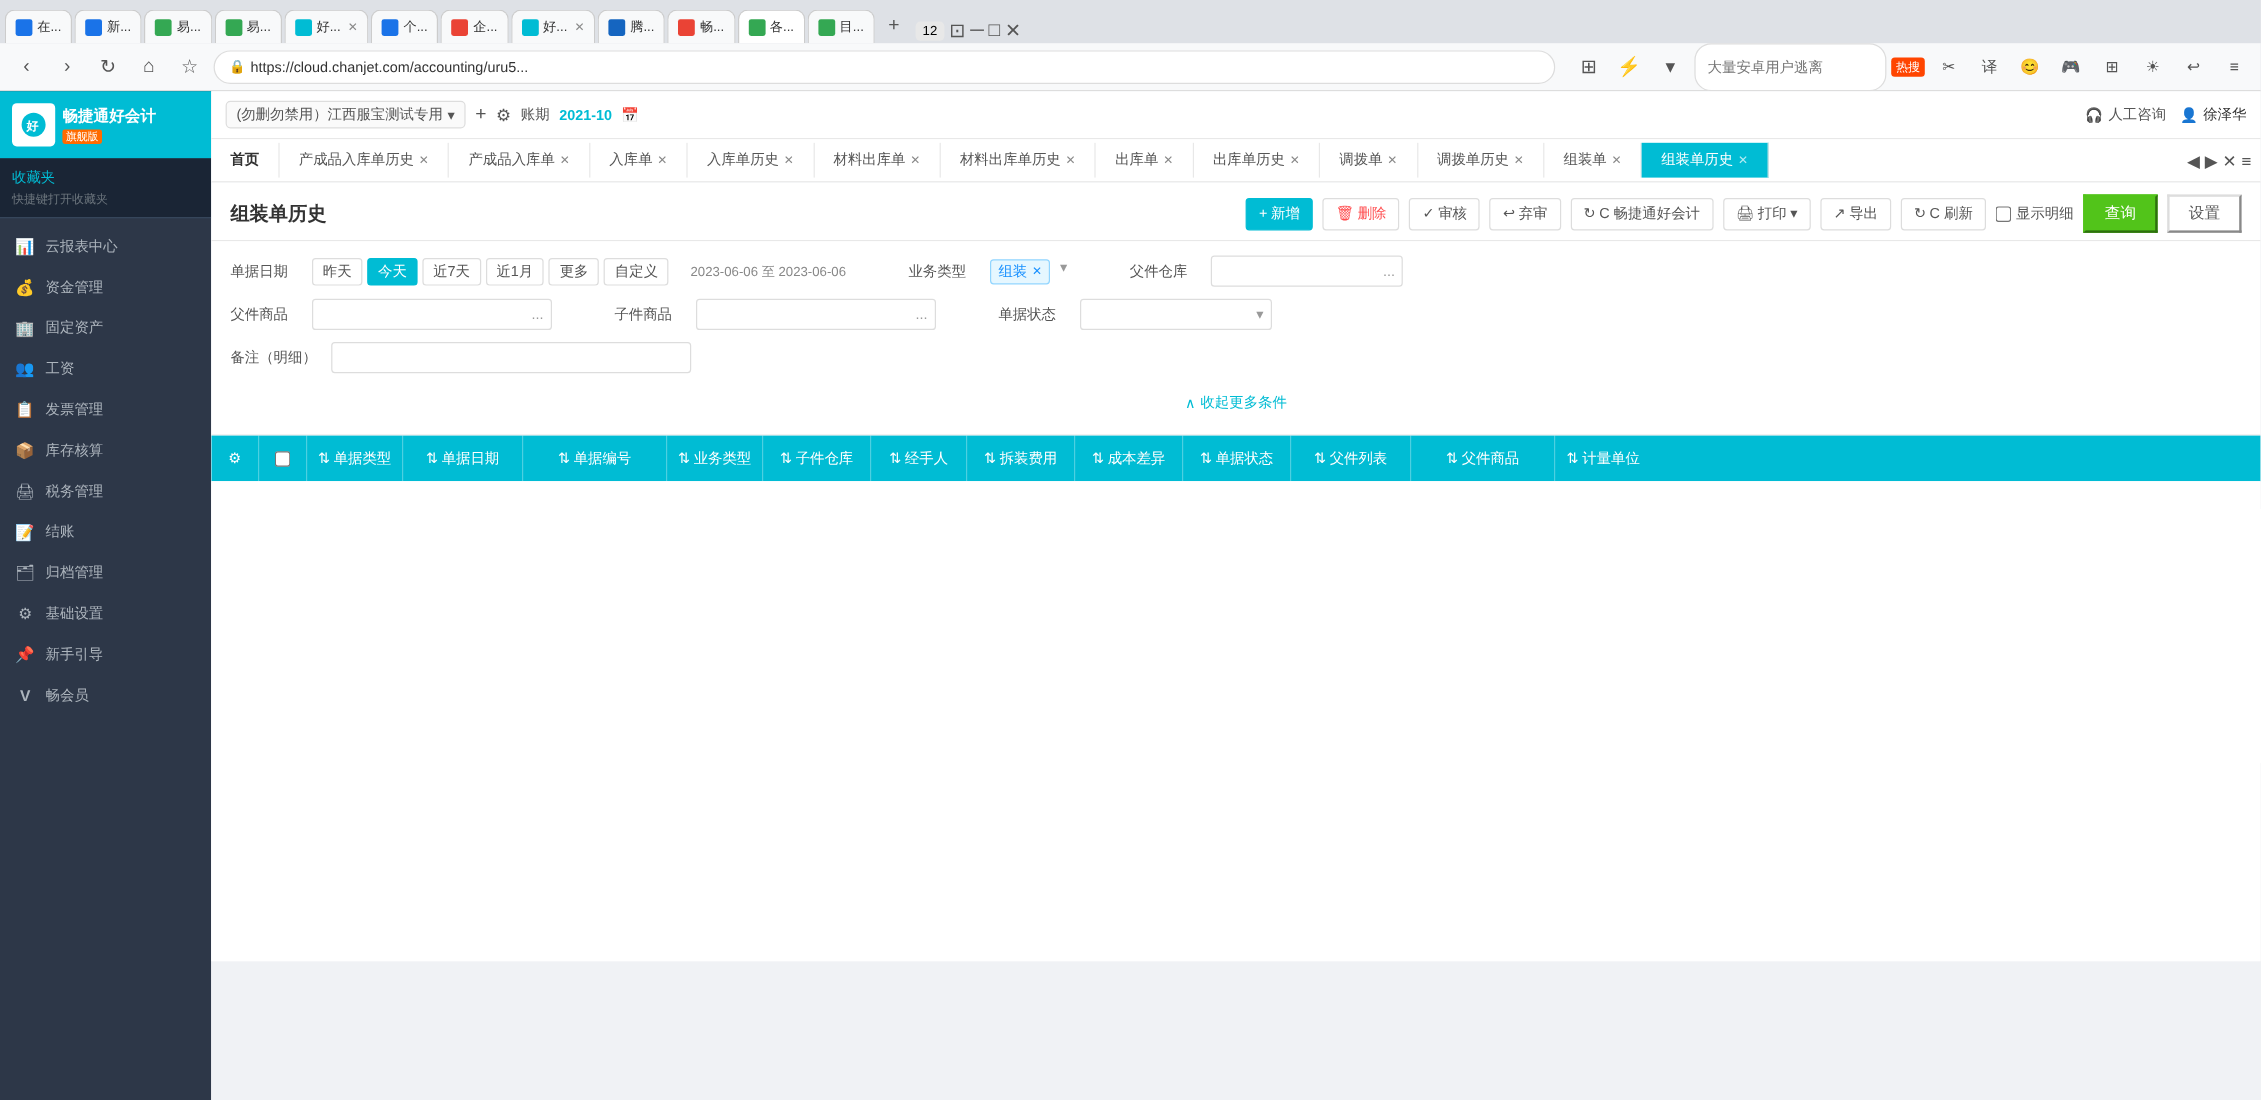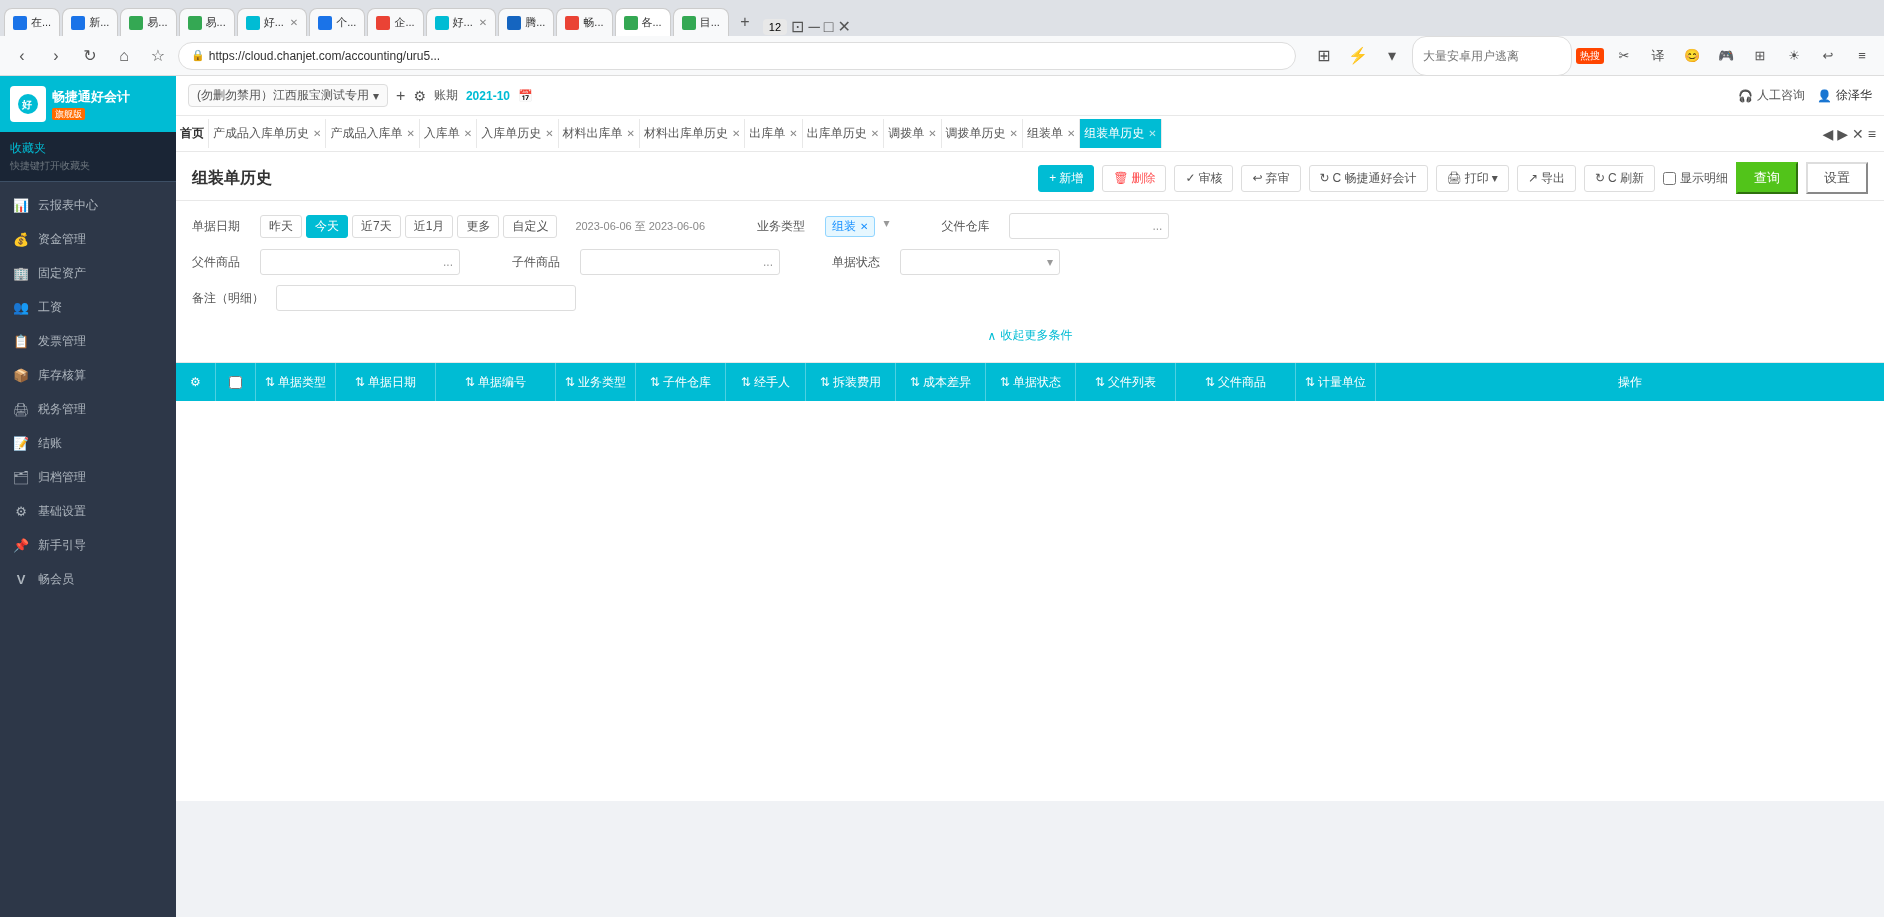--- a/index.html
+++ b/index.html
@@ -47,21 +47,21 @@
     .top-bar { background: #fff; padding: 4px 12px; display: flex; align-items: center; gap: 8px; border-bottom: 1px solid #e8e8e8; min-height: 40px; }
     .company-selector { display: flex; align-items: center; gap: 4px; font-size: 12px; color: #555; border: 1px solid #ddd; border-radius: 4px; padding: 2px 8px; cursor: pointer; background: #fafafa; }
     .period-label { font-size: 12px; color: #555; }
     .period-value { color: #00bcd4; font-weight: bold; }
     .top-bar-right { margin-left: auto; display: flex; align-items: center; gap: 12px; }
     .user-service { color: #555; font-size: 12px; display: flex; align-items: center; gap: 4px; }
     .user-name { color: #333; font-size: 12px; display: flex; align-items: center; gap: 4px; }
 
     
     .tabs-bar { background: #fff; display: flex; align-items: center; border-bottom: 1px solid #e8e8e8; overflow-x: auto; min-height: 36px; }
-    .page-tab { display: flex; align-items: center; padding: 6px 4px; font-size: 12px; color: #555; cursor: pointer; white-space: nowrap; border-right: 1px solid #e8e8e8; }
+    .page-tab { display: flex; align-items: center; padding: 6px 16px; font-size: 12px; color: #555; cursor: pointer; white-space: nowrap; border-right: 1px solid #e8e8e8; }
     .page-tab.active { background: #00bcd4; color: #fff; }
     .page-tab .tab-x { margin-left: 4px; font-size: 10px; opacity: 0.7; }
     .page-tab-home { color: #333; font-weight: bold; }
 
     
     .page-content { flex: 1; overflow-y: auto; padding: 0; }
     .page-header { display: flex; align-items: center; justify-content: space-between; padding: 10px 16px 6px; background: #fff; border-bottom: 1px solid #e8e8e8; }
     .page-title-text { font-size: 16px; font-weight: bold; color: #333; }
     .page-actions { display: flex; align-items: center; gap: 8px; }
     .action-btn { display: flex; align-items: center; gap: 3px; padding: 4px 10px; border: 1px solid #ddd; background: #fff; border-radius: 3px; cursor: pointer; font-size: 12px; color: #555; }
@@ -524,23 +524,20 @@
             <span>父件列表</span>
           </div>
           <div class="th-cell col-parent-goods">
             <span>⇅</span>
             <span>父件商品</span>
           </div>
           <div class="th-cell col-unit">
             <span>⇅</span>
             <span>计量单位</span>
           </div>
-          <div class="th-cell col-ops">
-            <span>操作</span>
-          </div>
         </div>
         <div class="table-body">
           
         </div>
       </div>
     </div>
   </div>
 </div>
 
 </body></html>

